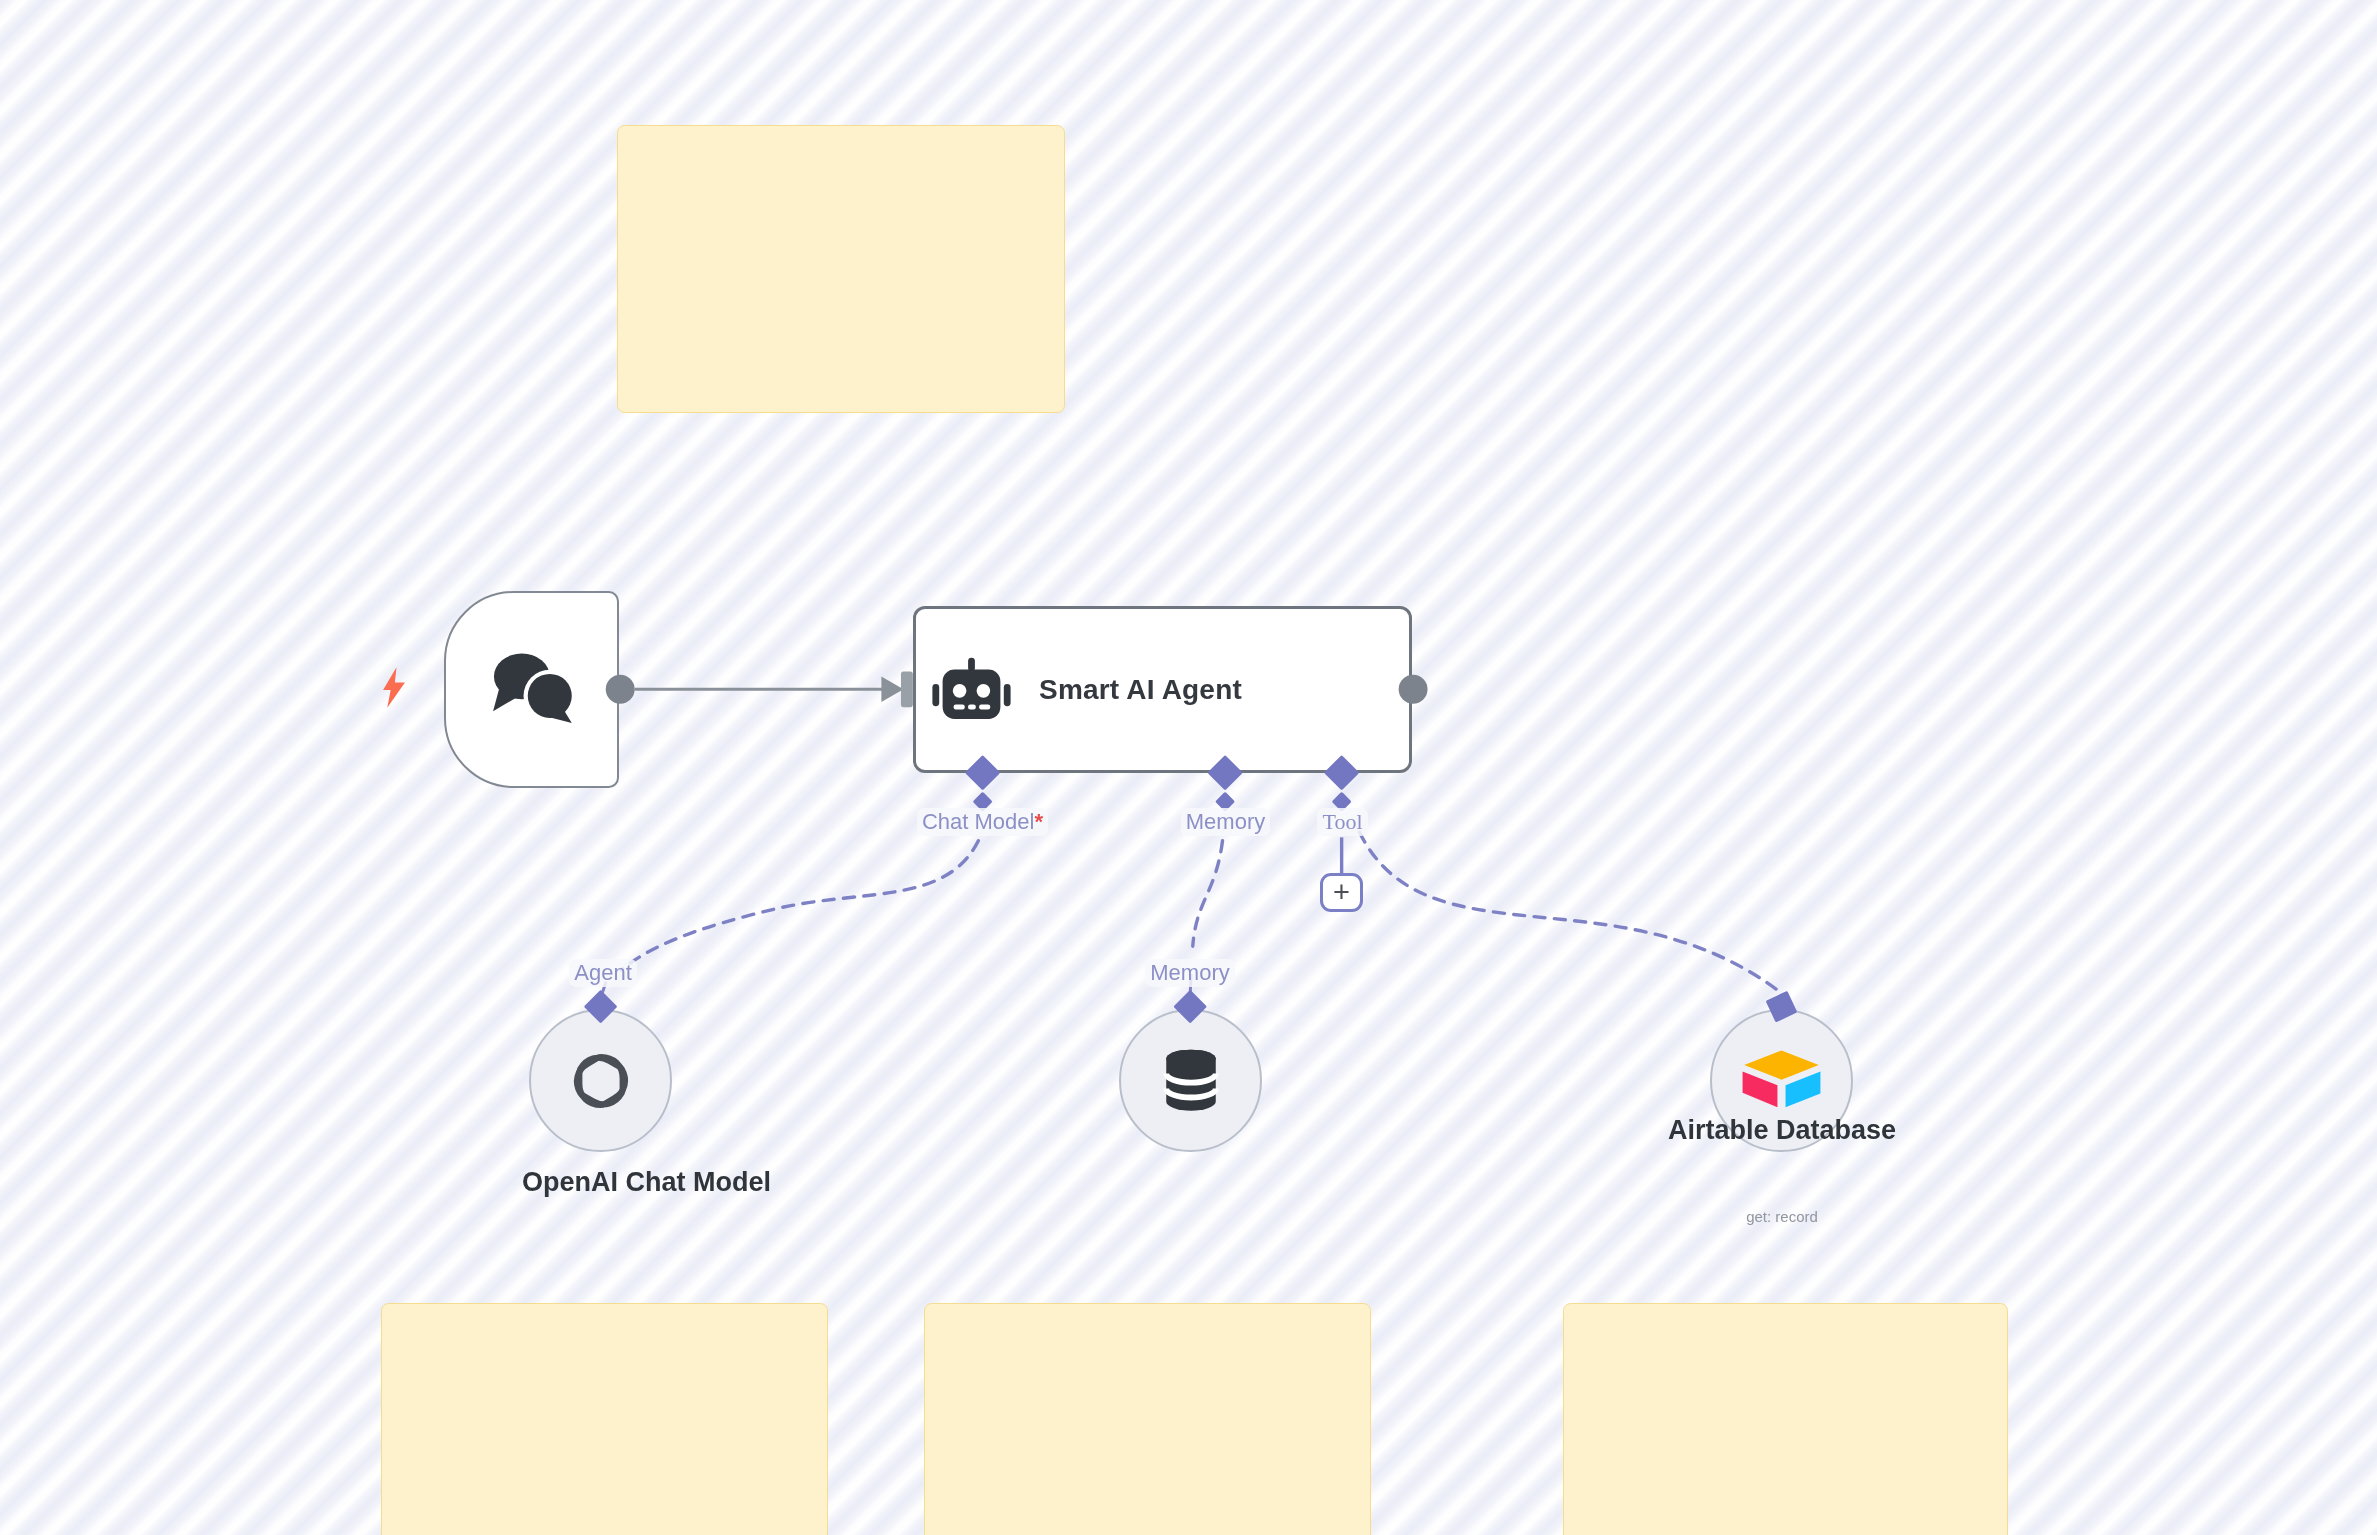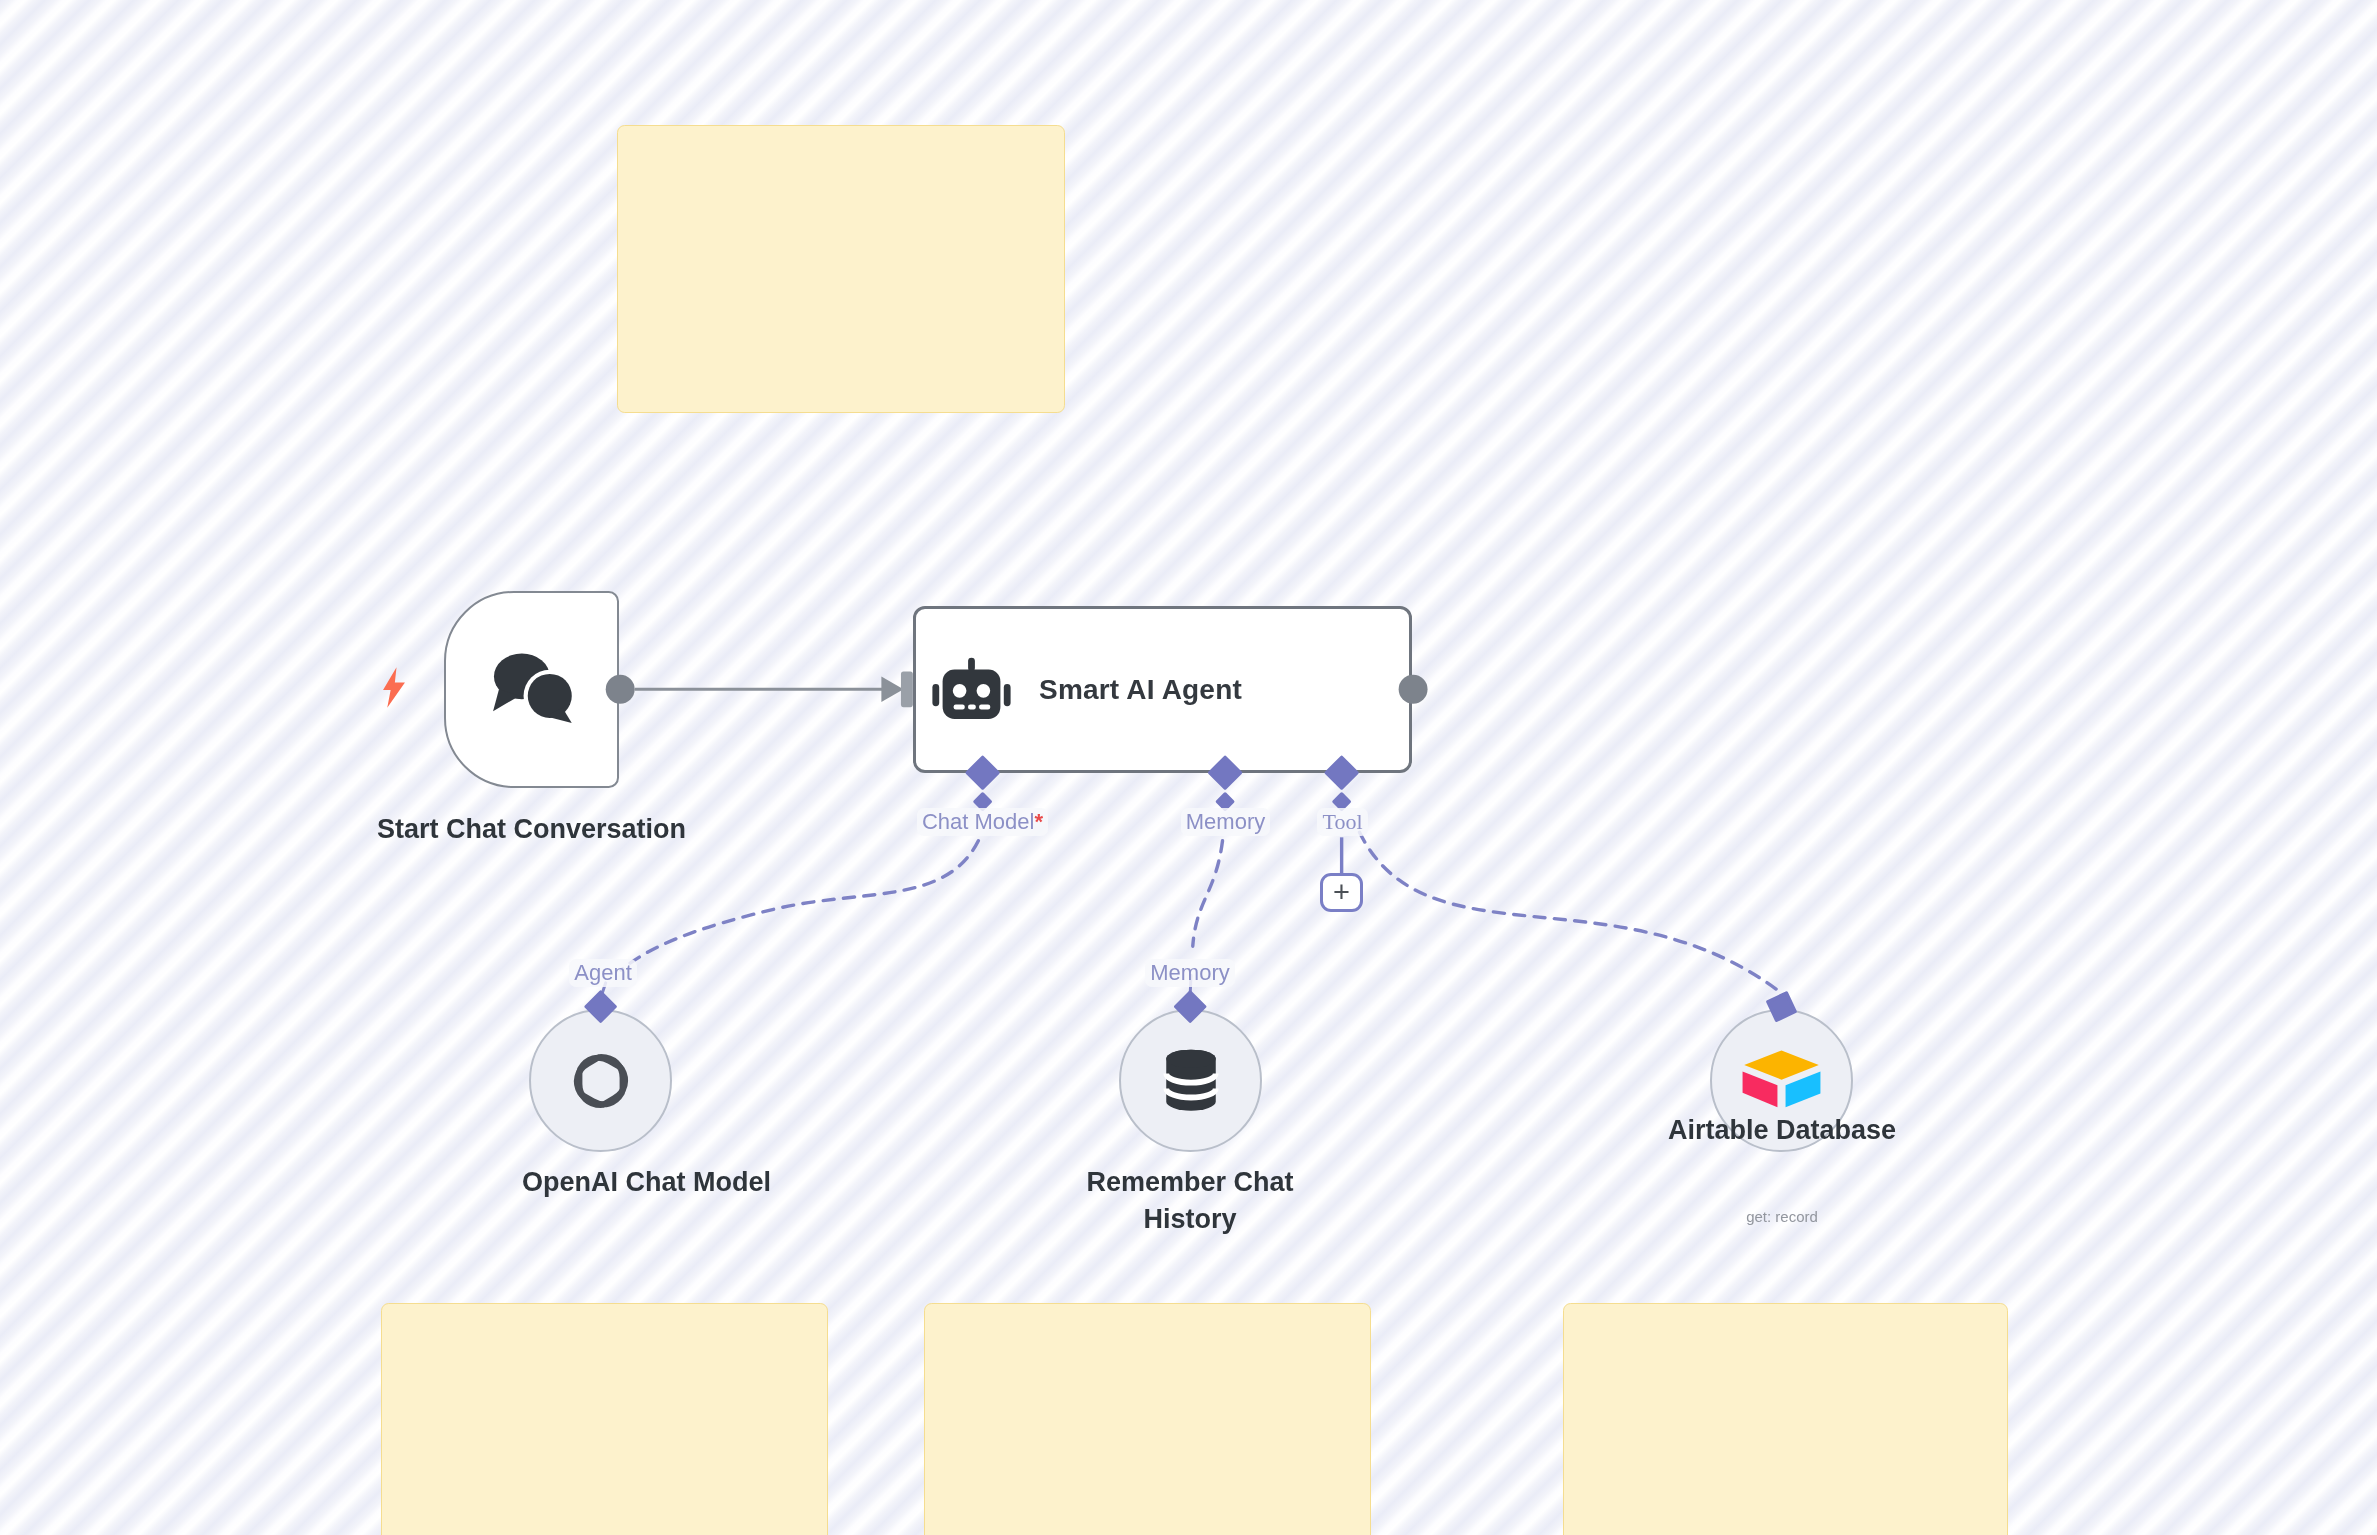--- a/index.html
+++ b/index.html
@@ -242,20 +242,18 @@
     <span class="patch">Agent</span>
   </div>
   <div class="port-label" style="left:1105px; top:959px; width:170px;">
     <span class="patch">Memory</span>
   </div>
 
   <div class="plus-button">
     <span>+</span>
   </div>
 
-  <div class="node-label" style="left:319px; top:811px; width:425px;">Start Chat Conversation</div>
   <div class="node-label" style="left:431px; top:1164px; width:340px;text-align:right;">OpenAI Chat Model</div>
-  <div class="node-label" style="left:1054px; top:1164px; width:272px;">Remember Chat History</div>
   <div class="node-label" style="left:1612px; top:1112px; width:340px;">Airtable Database</div>
   <div class="node-sublabel" style="left:1612px; top:1208px; width:340px;">get: record</div>
 
 </div>
 
 
 </body></html>

